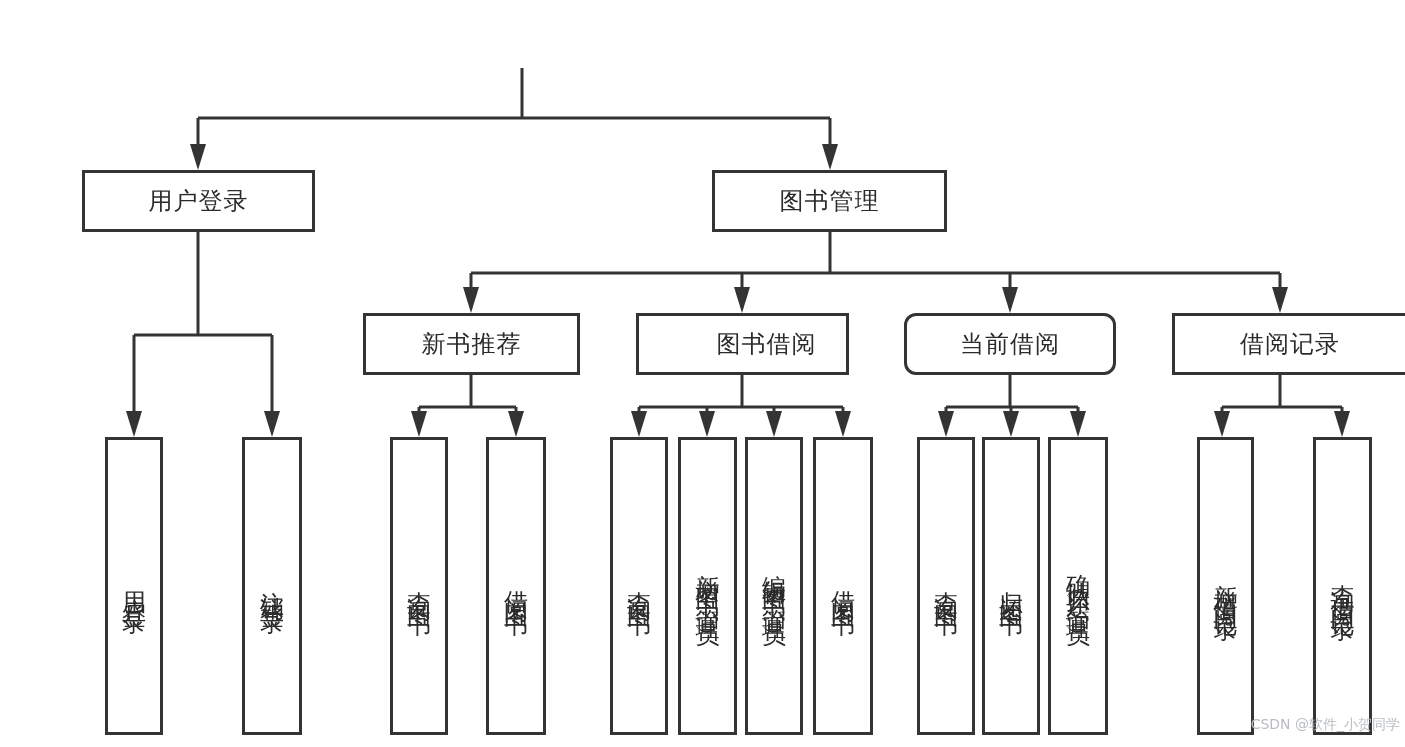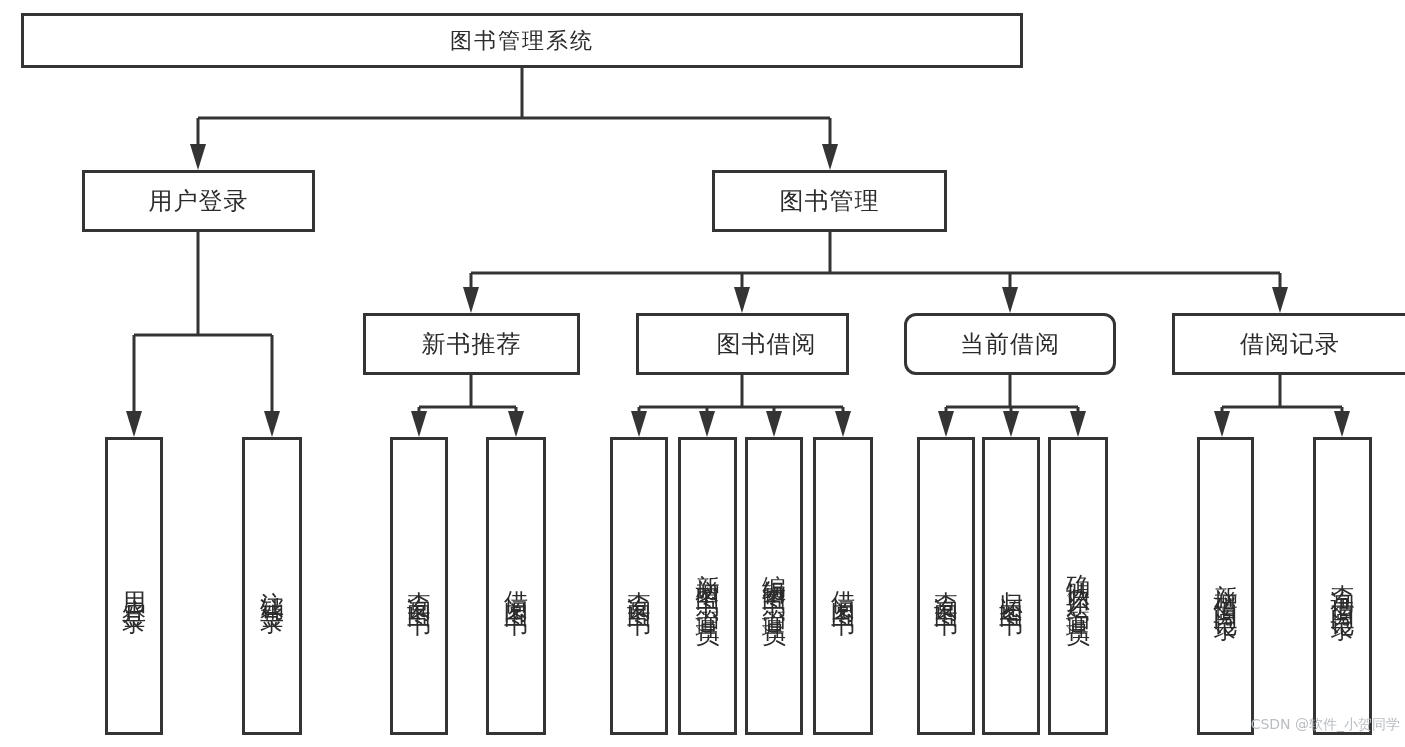--- a/index.html
+++ b/index.html
@@ -79,21 +79,20 @@
       <polygon points="766,411 782,411 774,437"></polygon>
       <polygon points="835,411 851,411 843,437"></polygon>
       <polygon points="938,411 954,411 946,437"></polygon>
       <polygon points="1003,411 1019,411 1011,437"></polygon>
       <polygon points="1070,411 1086,411 1078,437"></polygon>
       <polygon points="1214,411 1230,411 1222,437"></polygon>
       <polygon points="1334,411 1350,411 1342,437"></polygon>
     </g>
   </svg>
 
-  <div class="box h root" style="left:21px; top:13px; width:1002px; height:55px;">图书管理系统</div>
 
   <div class="box h" style="left:82px; top:170px; width:233px; height:62px;">用户登录</div>
   <div class="box h" style="left:363px; top:313px; width:217px; height:62px;">新书推荐</div>
 
   <div class="box h" style="left:712px; top:170px; width:235px; height:62px;">图书管理</div>
   <div class="box h" style="left:636px; top:313px; width:213px; height:62px;padding-left:48px;">图书借阅</div>
   <div class="box h" style="left:904px; top:313px; width:212px; height:62px;border-radius:12px;">当前借阅</div>
   <div class="box h" style="left:1172px; top:313px; width:236px; height:62px;">借阅记录</div>
 
   <div class="box v" style="left:105px; width:58px;">用户登录</div>

